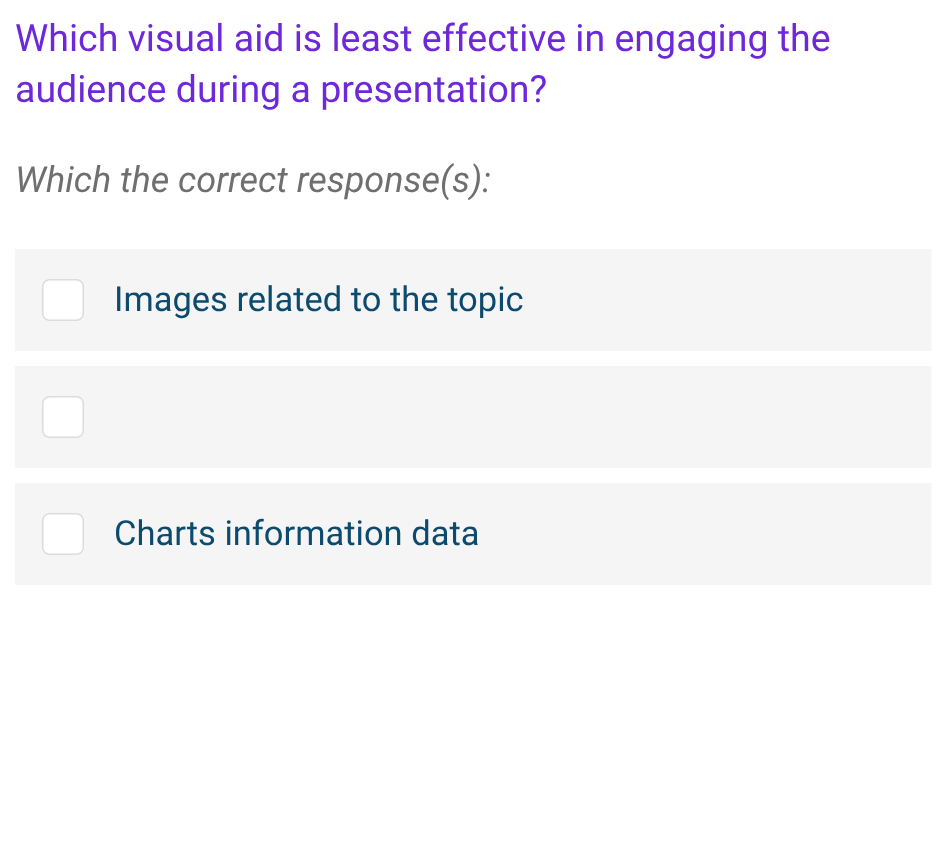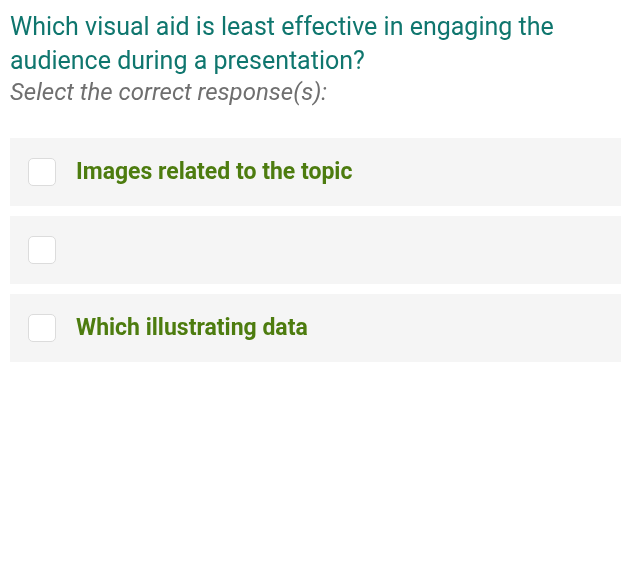--- a/index.html
+++ b/index.html
@@ -10,22 +10,23 @@
   body {
     font-family: -apple-system, BlinkMacSystemFont, "Segoe UI", Roboto, Helvetica, Arial, sans-serif;
     width: 631px;
     background: #ffffff;
     padding: 10px 10px 10px 10px;
     color: #3f3f3f;
   }
   .question {
     font-size: 25px;
     line-height: 1.35;
-    color: #0f766e;
+    color: #6d28d9;
     font-weight: 400;
+    margin-bottom: 28px;
   }
   .instruction {
     font-size: 24px;
     font-style: italic;
     color: #6f6f6f;
     font-weight: 400;
     margin-bottom: 32px;
   }
   .options {
     display: flex;
@@ -43,41 +44,41 @@
   .checkbox {
     width: 28px;
     height: 28px;
     background: #ffffff;
     border: 1px solid #dcdcdc;
     border-radius: 5px;
     flex-shrink: 0;
   }
   .option-label {
     font-size: 23px;
-    color: #4d7c0f;
-    font-weight: 700;
+    color: #0c4a6e;
+    font-weight: 400;
   }
 </style>
 </head>
 <body>
 
 <div class="question">Which visual aid is least effective in engaging the audience during a presentation?</div>
 
-<div class="instruction">Select the correct response(s):</div>
+<div class="instruction">Which the correct response(s):</div>
 
 <div class="options">
 
   <div class="option">
     <div class="checkbox"></div>
     <div class="option-label">Images related to the topic</div>
   </div>
 
   <div class="option">
     <div class="checkbox"></div>
   </div>
 
 
   <div class="option">
     <div class="checkbox"></div>
-    <div class="option-label">Which illustrating data</div>
+    <div class="option-label">Charts information data</div>
   </div>
 
 </div>
 
 </body></html>

